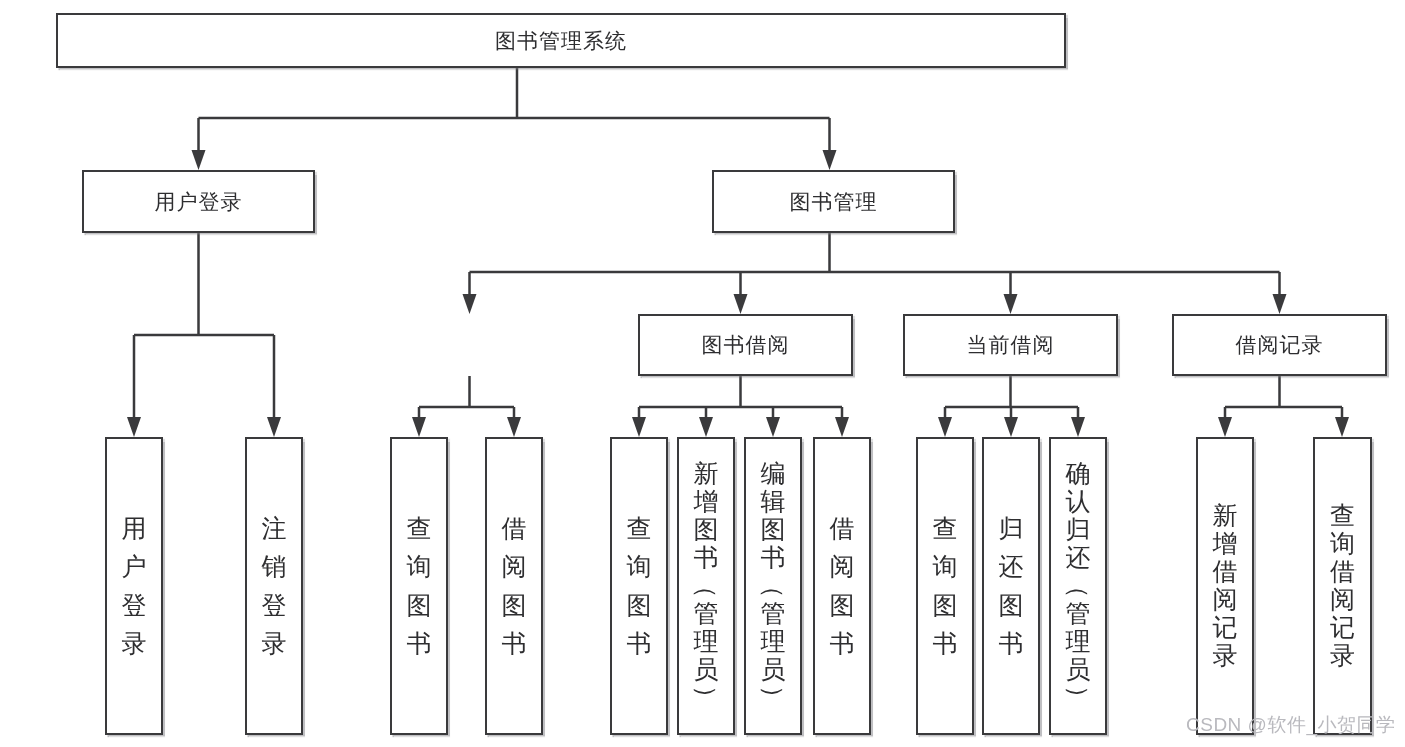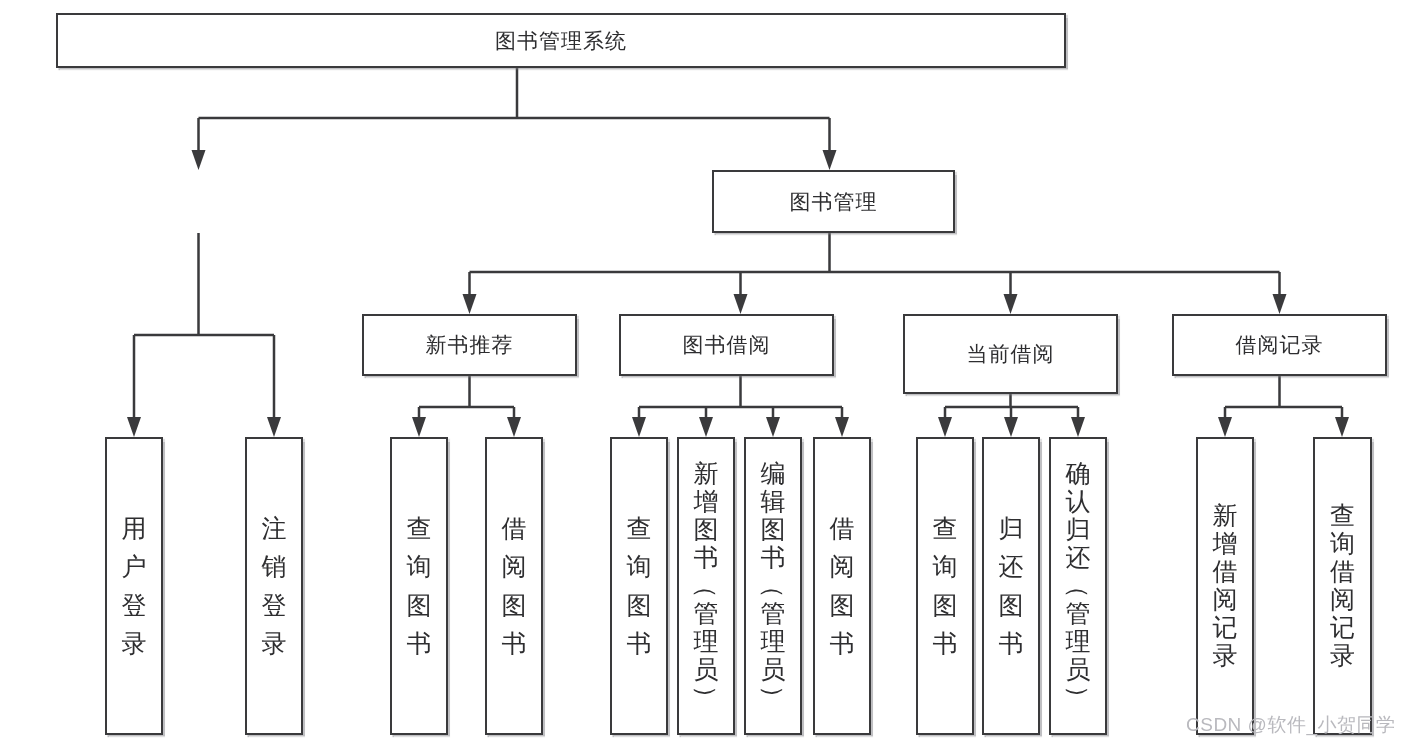--- a/index.html
+++ b/index.html
@@ -61,31 +61,31 @@
         <polygon points="1071,417 1085,417 1078,437"></polygon>
         <polygon points="1218,417 1232,417 1225,437"></polygon>
         <polygon points="1335,417 1349,417 1342,437"></polygon>
       </g>
   </svg>
 
   <div class="node h" style="left:12px;top:13px;width:1010px;height:55px;margin-left:44px;">
     <span class="label">图书管理系统</span>
   </div>
 
+  <div class="node h" style="left:82px;top:170px;width:233px;height:63px;">
+    <span class="label">用户登录</span>
+  </div>
   <div class="node h" style="left:712px;top:170px;width:243px;height:63px;">
     <span class="label">图书管理</span>
   </div>
 
-  <div class="node h" style="left:362px;top:314px;width:215px;height:62px;">
-    <span class="label">新书推荐</span>
-  </div>
-  <div class="node h" style="left:619px;top:314px;width:215px;height:62px;">
+  <div class="node h" style="left:638px;top:314px;width:215px;height:62px;">
     <span class="label">图书借阅</span>
   </div>
-  <div class="node h" style="left:903px;top:314px;width:215px;height:80px;text-align:right;">
+  <div class="node h" style="left:903px;top:314px;width:215px;height:62px;text-align:right;">
     <span class="label">当前借阅</span>
   </div>
   <div class="node h" style="left:1172px;top:314px;width:215px;height:62px;text-align:center;">
     <span class="label">借阅记录</span>
   </div>
 
   <div class="node vert" style="left:105px;top:437px;width:58px;height:298px;">
     <span class="label gap-wide">
         <span class="vchar">用</span>
         <span class="vchar">户</span>

